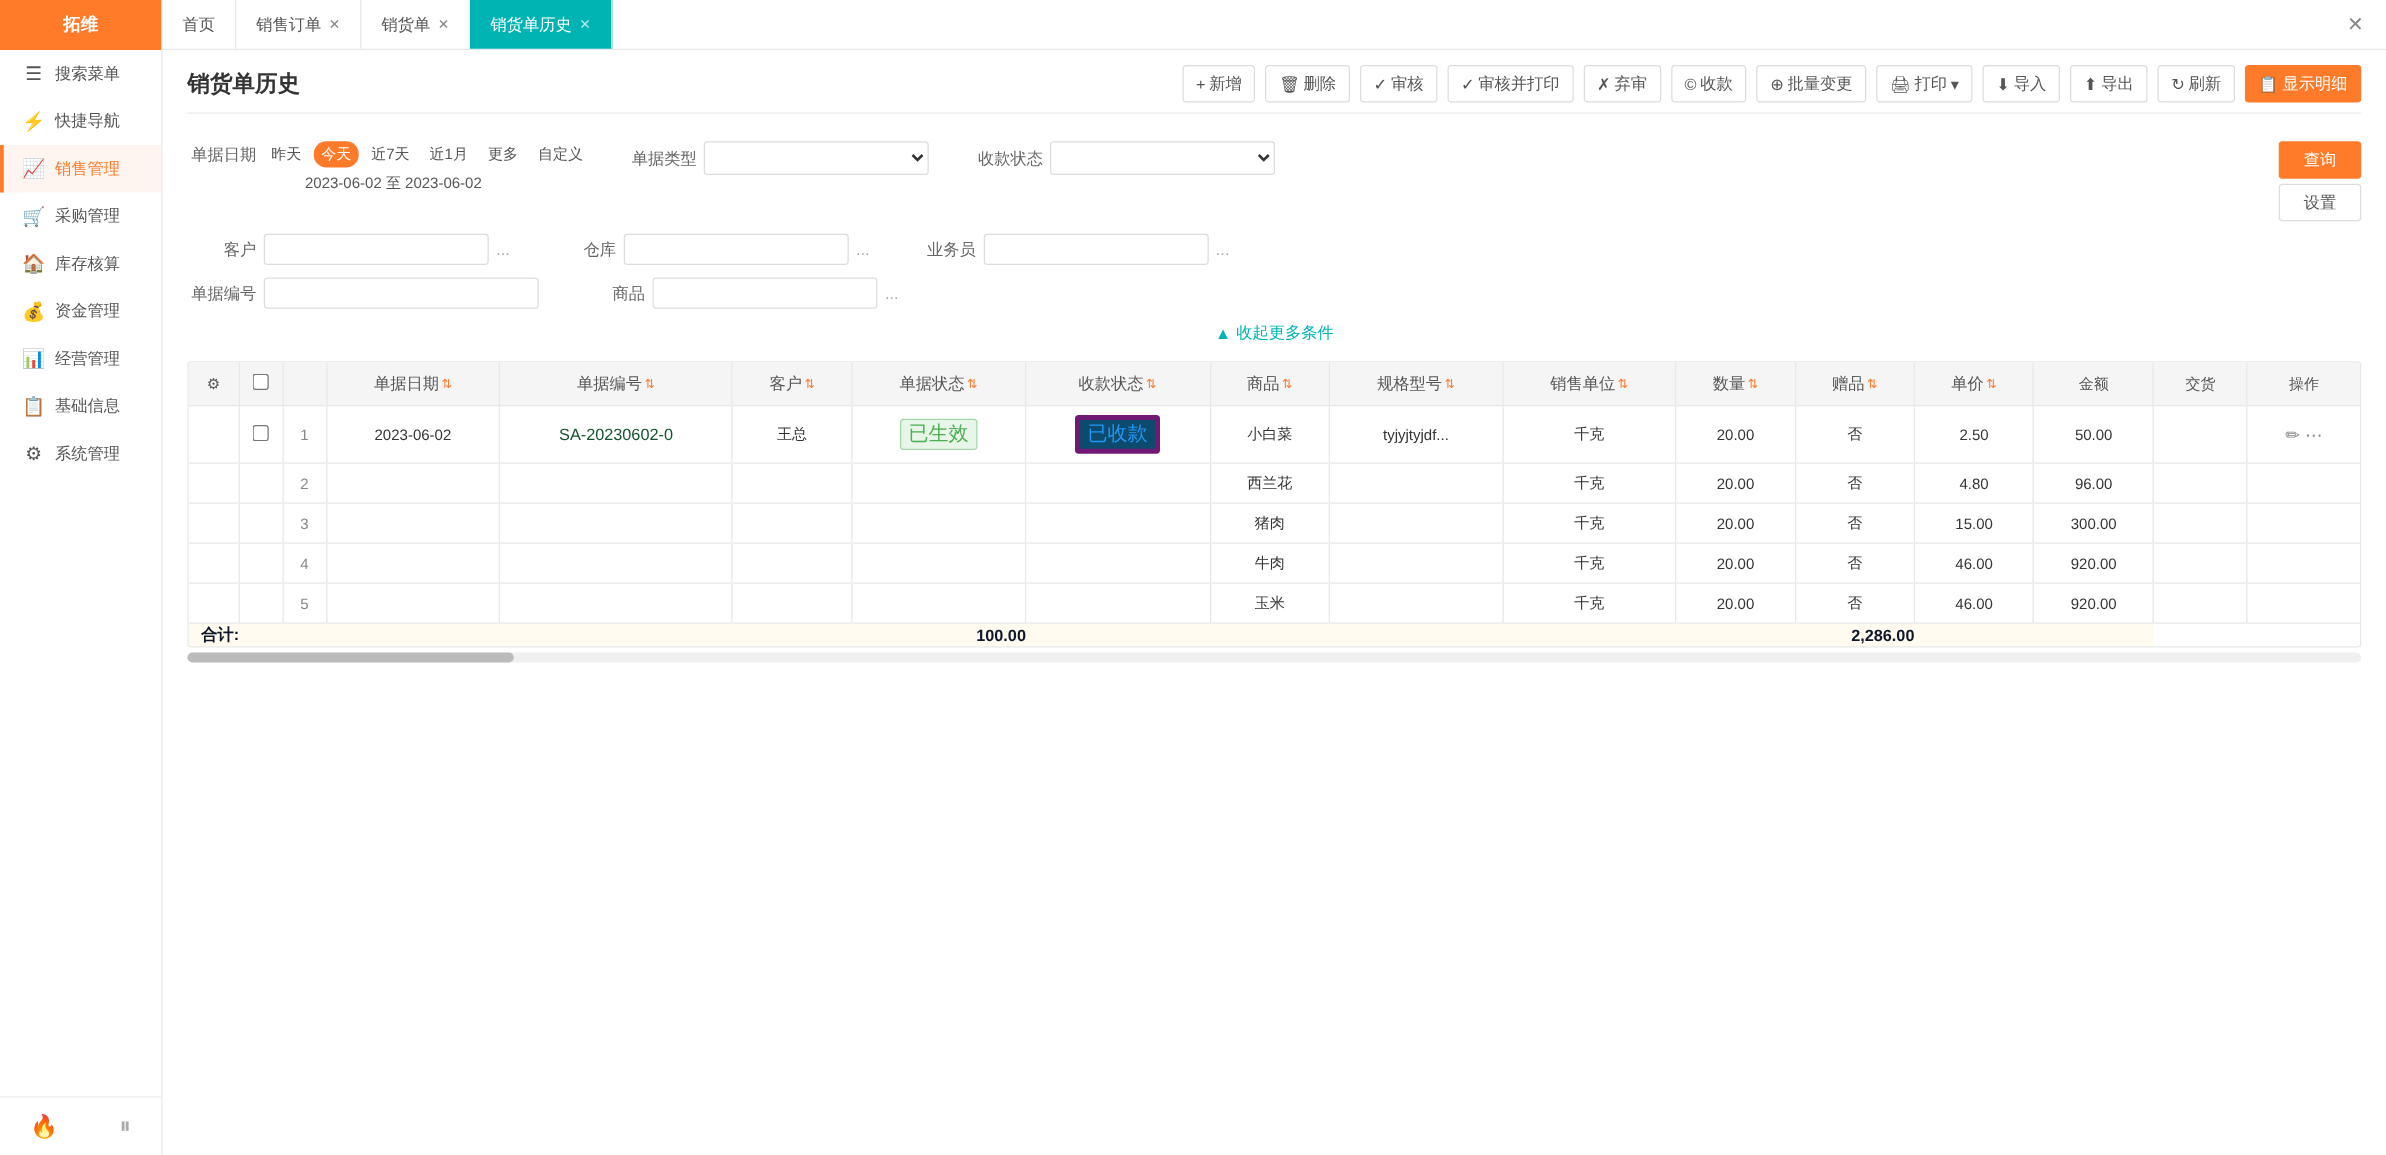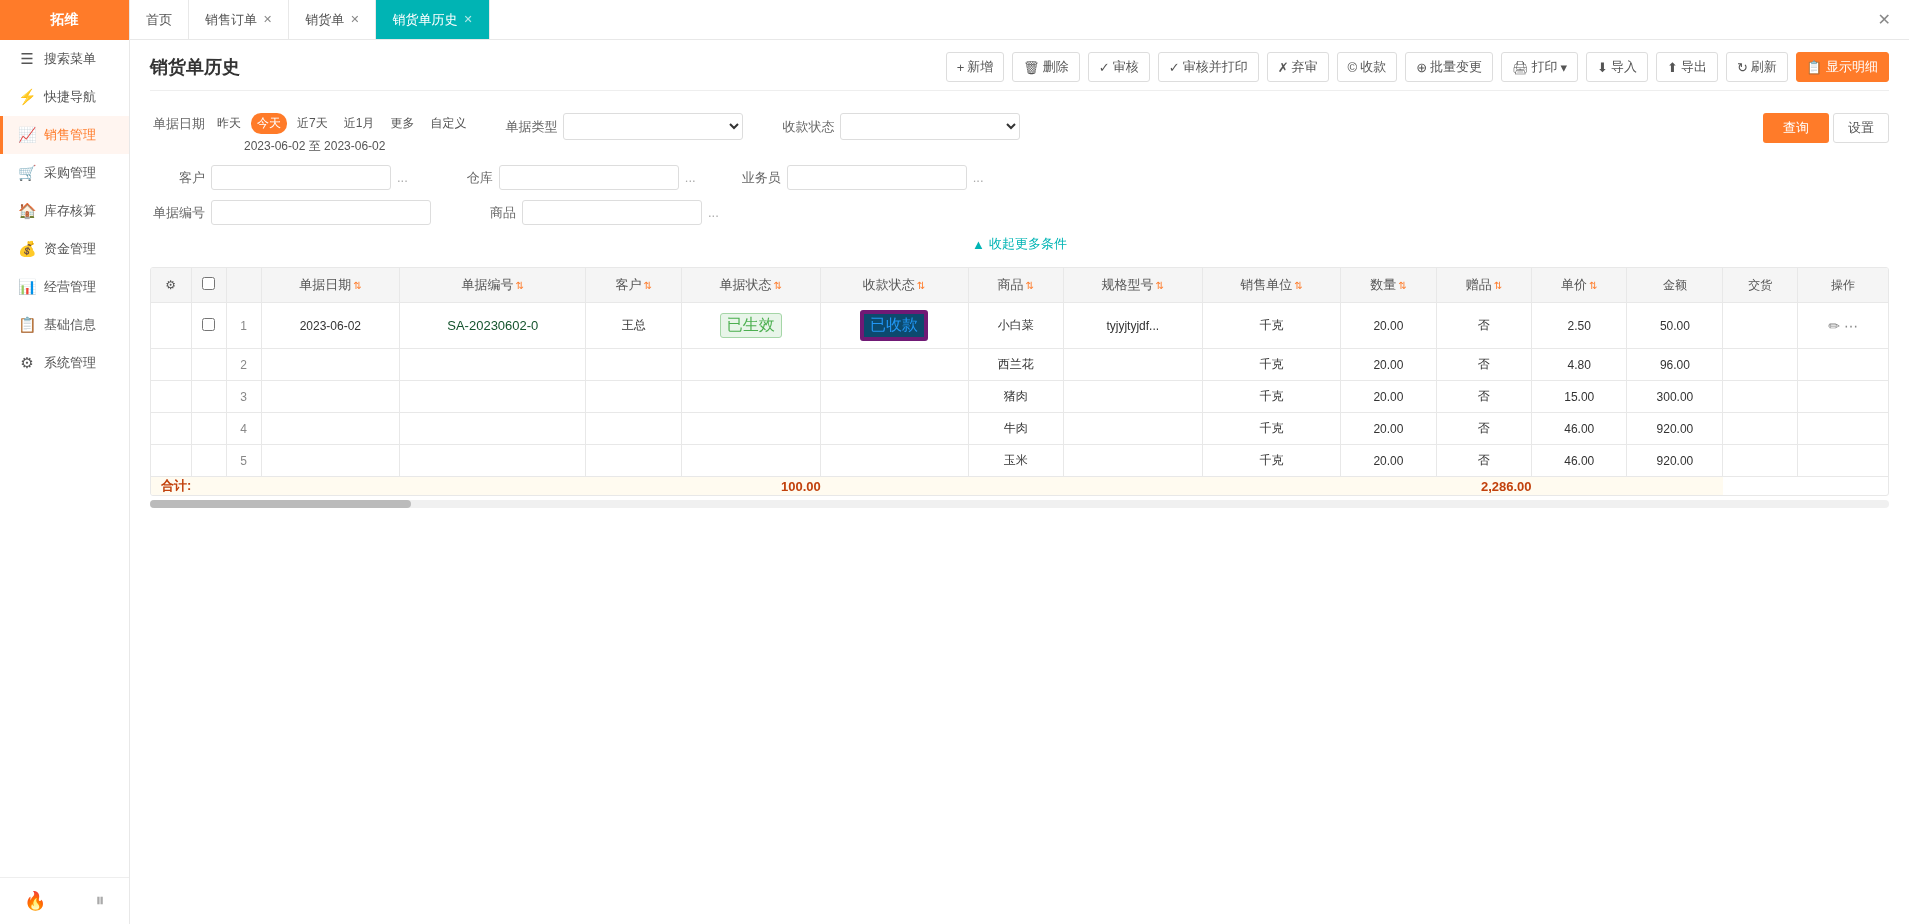--- a/index.html
+++ b/index.html
@@ -196,21 +196,21 @@
     .badge-green { background: #e8f5e9; color: #4caf50; border: 1px solid #a5d6a7; }
     .badge-blue { background: #0c4a6e; color: #2196f3; border: 4px solid #701a75; }
     .th-sort { display: flex; align-items: center; justify-content: center; gap: 2px; cursor: pointer; }
     .sort-icon { color: #ff7b29; font-size: 10px; }
     .row-num { color: #888; }
     .link-text { color: #14532d; cursor: pointer; text-decoration: none; }
     .action-icon { color: #888; cursor: pointer; font-size: 14px; margin: 0 2px; }
 
     
     .summary-row { background: #fffbf0; }
-    .summary-row td { font-weight: bold; color: #c2410c; }
+    .summary-row td { font-weight: bold; color: #0f172a; }
 
     
     .table-footer {
       display: flex;
       align-items: center;
       justify-content: flex-end;
       padding: 10px 0 0;
       gap: 10px;
       font-size: 12px;
       color: #555;
@@ -412,21 +412,21 @@
             <span style="color:#aaa; font-size:11px;"></span>
           </div>
 
           <div class="filter-item">
             <span class="filter-label">收款状态</span>
             <select class="filter-select">
               <option></option>
             </select>
           </div>
 
-          <div style="display:flex; flex-direction:row; gap:4px; margin-left:auto;">
+          <div style="display:flex; flex-direction:column; gap:4px; margin-left:auto;">
             <button class="query-btn">查询</button>
             <button class="set-btn">设置</button>
           </div>
         </div>
 
         <div style="display:flex; align-items:center; gap:30px; margin-bottom:10px;">
           <div class="filter-item">
             <span class="filter-label">客户</span>
             <input class="filter-input" type="text" style="">
             <span class="filter-dots">...</span>

